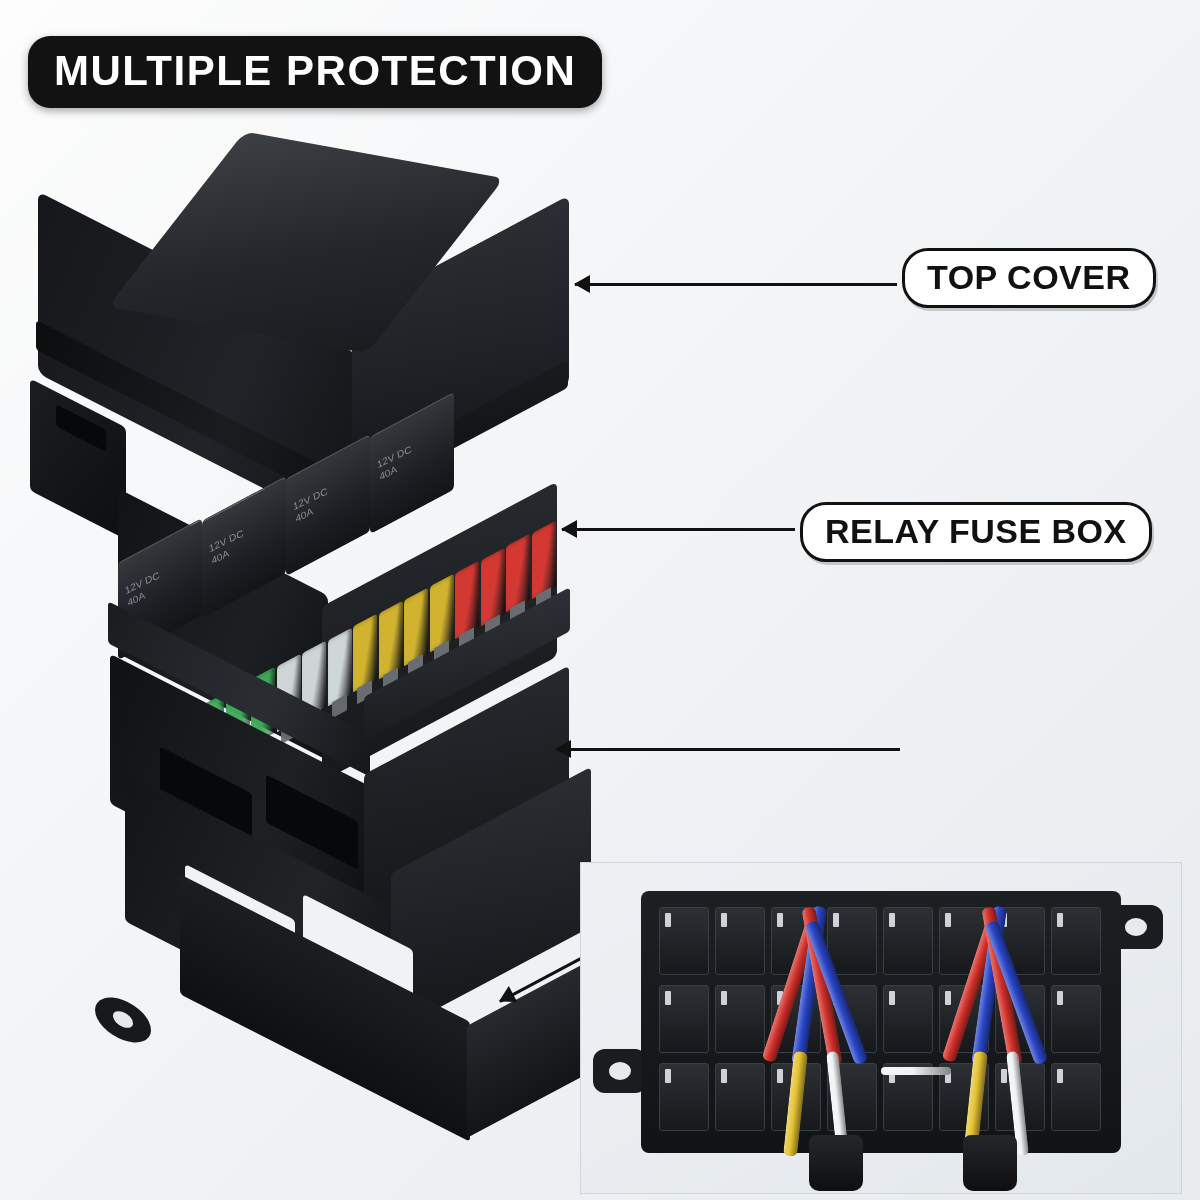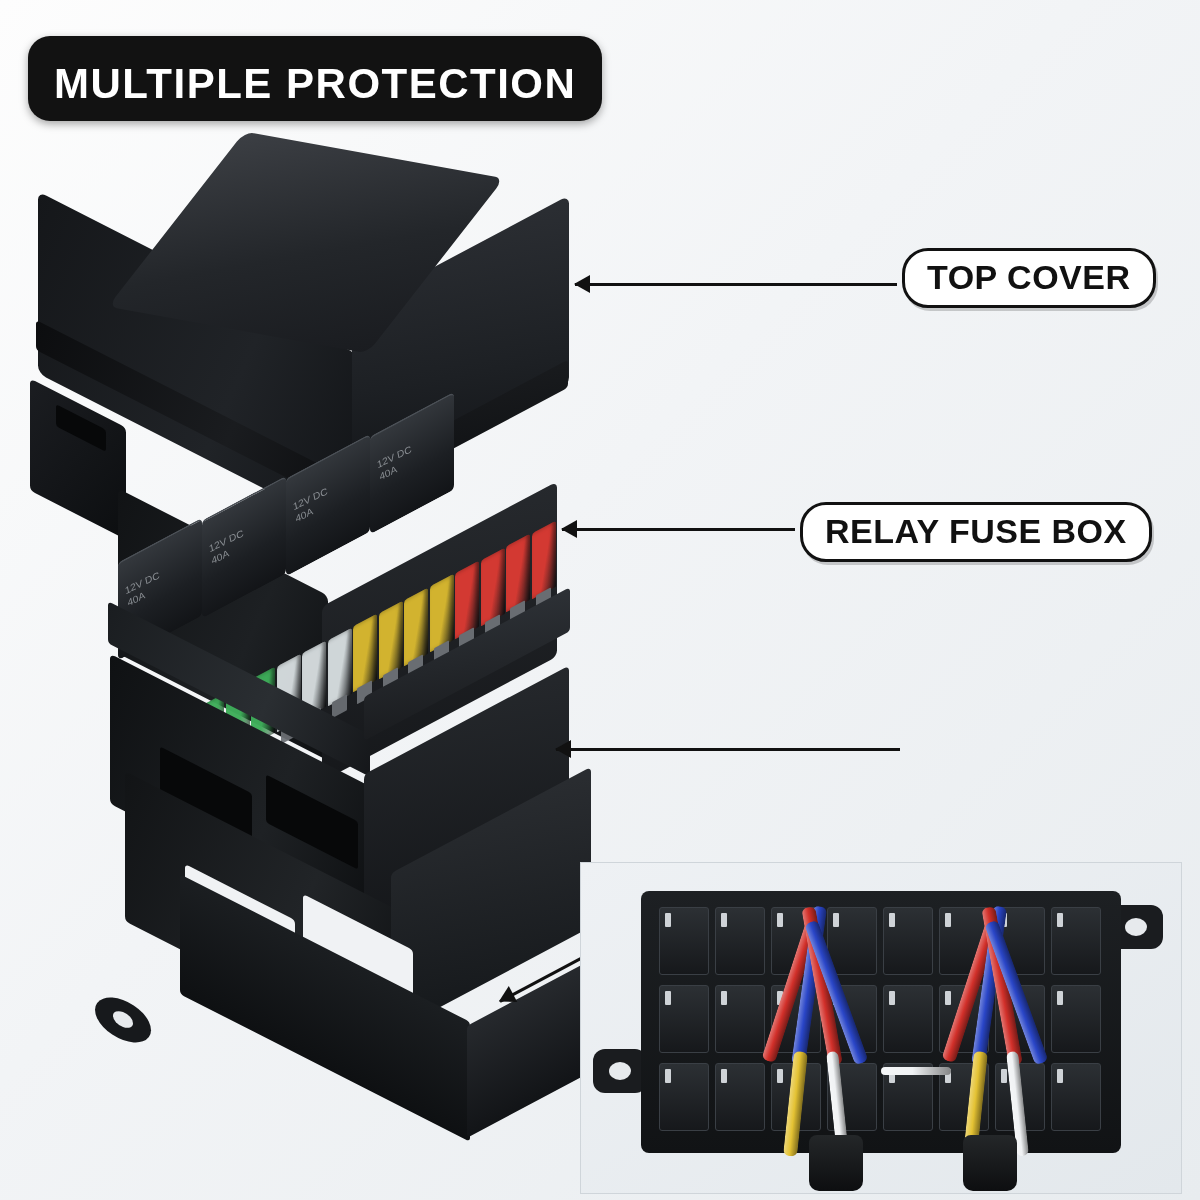--- a/index.html
+++ b/index.html
@@ -22,21 +22,21 @@
   }
 
   
   .title-pill {
     position: absolute;
     left: 28px;
     top: 36px;
     background: #121212;
     color: #ffffff;
     border-radius: 22px;
-    padding: 27px 26px 16px 26px;
+    padding: 14px 26px 16px 26px;
     font-size: 42px;
     font-weight: 700;
     letter-spacing: 1.5px;
     line-height: 1;
     box-shadow: 0 3px 8px rgba(0,0,0,0.35);
     font-family: "Liberation Sans", sans-serif;
   }
 
   
   .callout {

